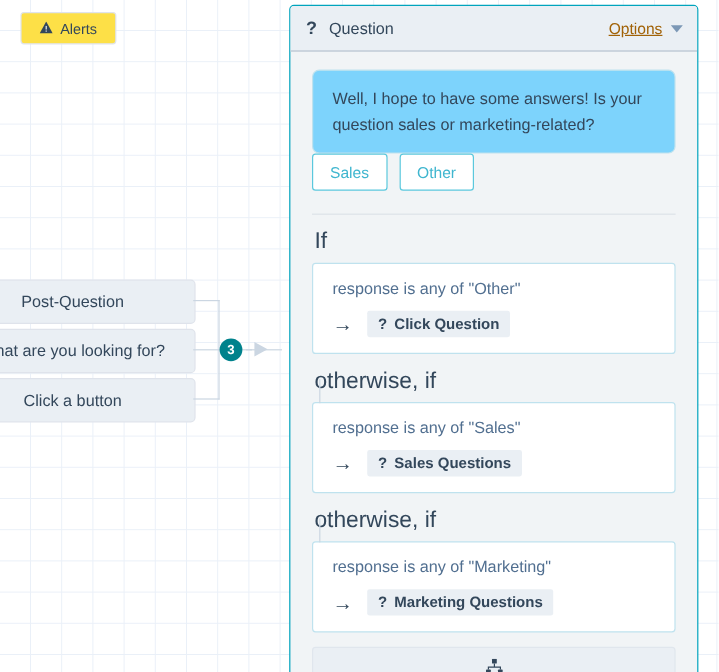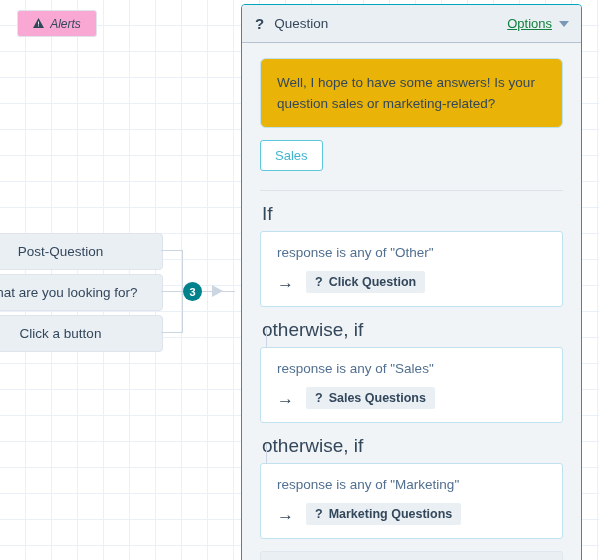--- a/index.html
+++ b/index.html
@@ -25,30 +25,29 @@
       linear-gradient(to bottom, #eaf0f8 1px, transparent 1px);
     background-size: 26px 26px;
     background-position: -1px -1px;
   }
 
   
   #alerts-pill {
     position: absolute;
     left: 17px; top: 10px;
     width: 78px; height: 25px;
-    background: #f9a8d4;
+    background: #fde047;
     border: 1px solid #dfe3eb;
     border-radius: 3px;
     display: flex;
     align-items: center;
     justify-content: center;
     gap: 6px;
     color: #33475b;
     font-size: 12px;
-    font-style: italic;
   }
   #alerts-pill .tri { display: block; }
 
   
   .node {
     position: absolute;
     left: -42px;
     width: 203px;
     height: 35px;
     background: #eaeff4;
@@ -120,54 +119,53 @@
     font-size: 15px;
     font-weight: bold;
     margin-right: 10px;
   }
   #panel-title {
     color: #33475b;
     font-size: 13.5px;
     flex: 1;
   }
   #options-link {
-    color: #15803d;
+    color: #a16207;
     font-size: 13px;
     text-decoration: underline;
     margin-right: 7px;
   }
   #options-caret {
     width: 0; height: 0;
     border-left: 5px solid transparent;
     border-right: 5px solid transparent;
     border-top: 6px solid #7c98b6;
   }
 
   #panel-body {
     padding: 15px 18px 0 18px;
     box-sizing: border-box;
     height: calc(100% - 38px);
   }
 
   
   #bot-bubble {
-    background: #eab308;
+    background: #7dd3fc;
     border: 1px solid #bfe2ee;
     border-radius: 6px;
     padding: 13px 16px;
     color: #33475b;
     font-size: 13.5px;
     line-height: 21px;
   }
 
   
   #quick-replies {
     display: flex;
     gap: 10px;
-    margin-top: 12px;
   }
   .qr-btn {
     border: 1px solid #5bc8dd;
     border-radius: 3px;
     background: #ffffff;
     color: #3fb6cf;
     font-size: 13px;
     padding: 7px 14px;
     white-space: nowrap;
   }
@@ -285,20 +283,21 @@
       <span id="options-link">Options</span>
       <span id="options-caret"></span>
     </div>
 
     <div id="panel-body">
 
       <div id="bot-bubble">Well, I hope to have some answers! Is your question sales or marketing-related?</div>
 
       <div id="quick-replies">
         <div class="qr-btn">Sales</div>
+        <div class="qr-btn">Other</div>
       </div>
 
       <div id="divider"></div>
 
       <div class="branch-label">If</div>
       <div class="branch-card">
         <div class="branch-cond">response is any of "Other"</div>
         <div class="branch-action">
           <span class="arrow-glyph">→</span>
           <span class="action-chip">

